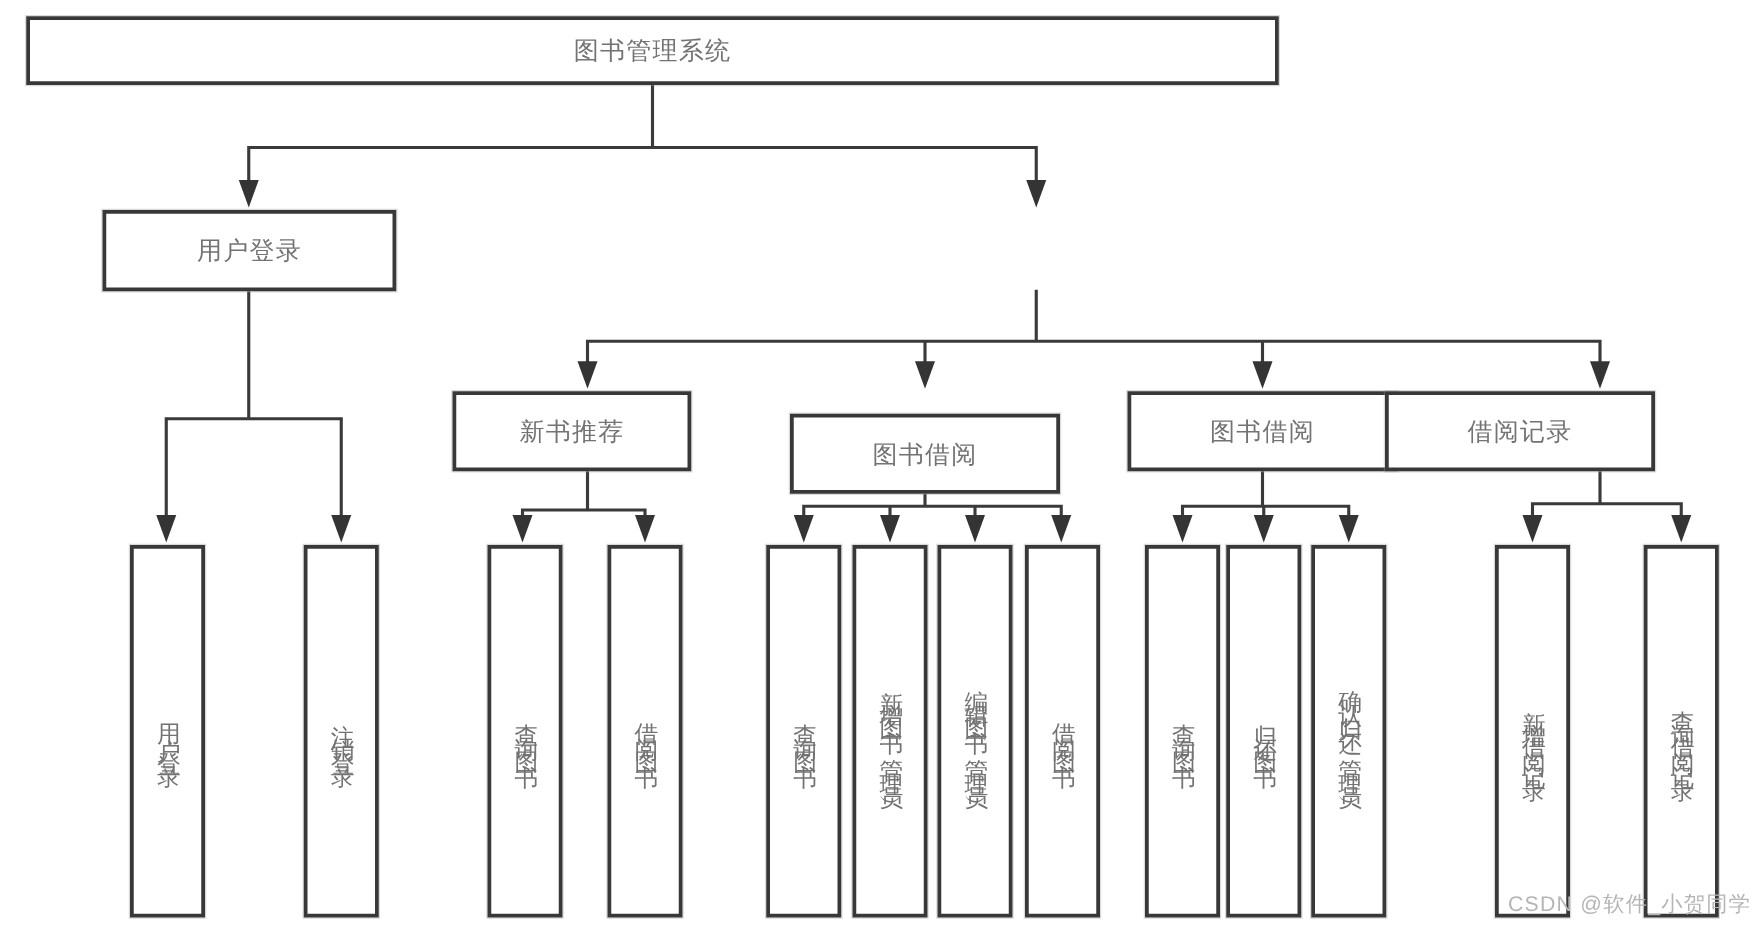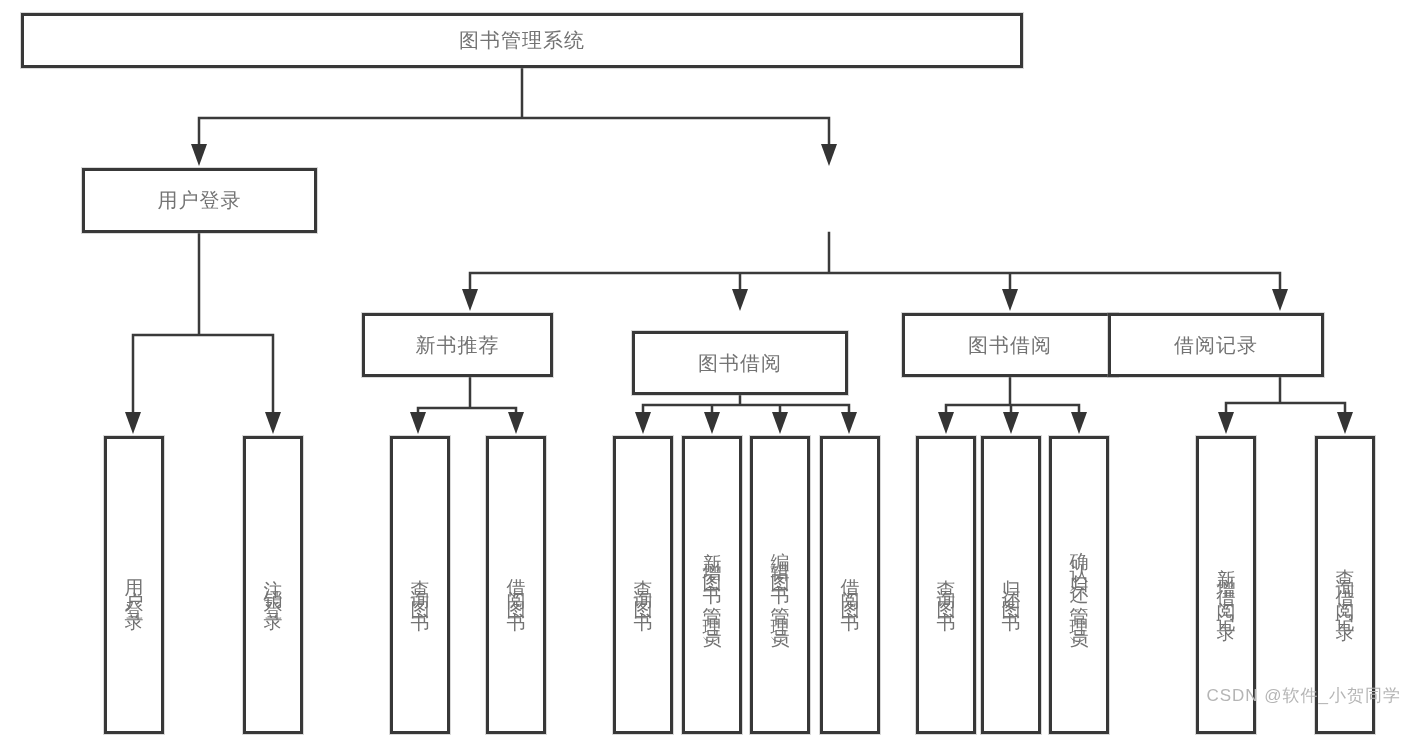--- a/index.html
+++ b/index.html
@@ -42,21 +42,21 @@
     text-orientation: mixed;
     text-align: center;
     font-size: 19px;
     letter-spacing: 11px;
     line-height: 54px;
     padding-top: 2px;
   }
   .watermark {
     position: absolute;
     right: 4px;
-    top: 684px;
+    top: 712px;
     font-size: 17px;
     color: #b5b5b5;
     letter-spacing: 1px;
     z-index: 3;
     white-space: nowrap;
   }
 </style>
 </head>
 <body>
 

